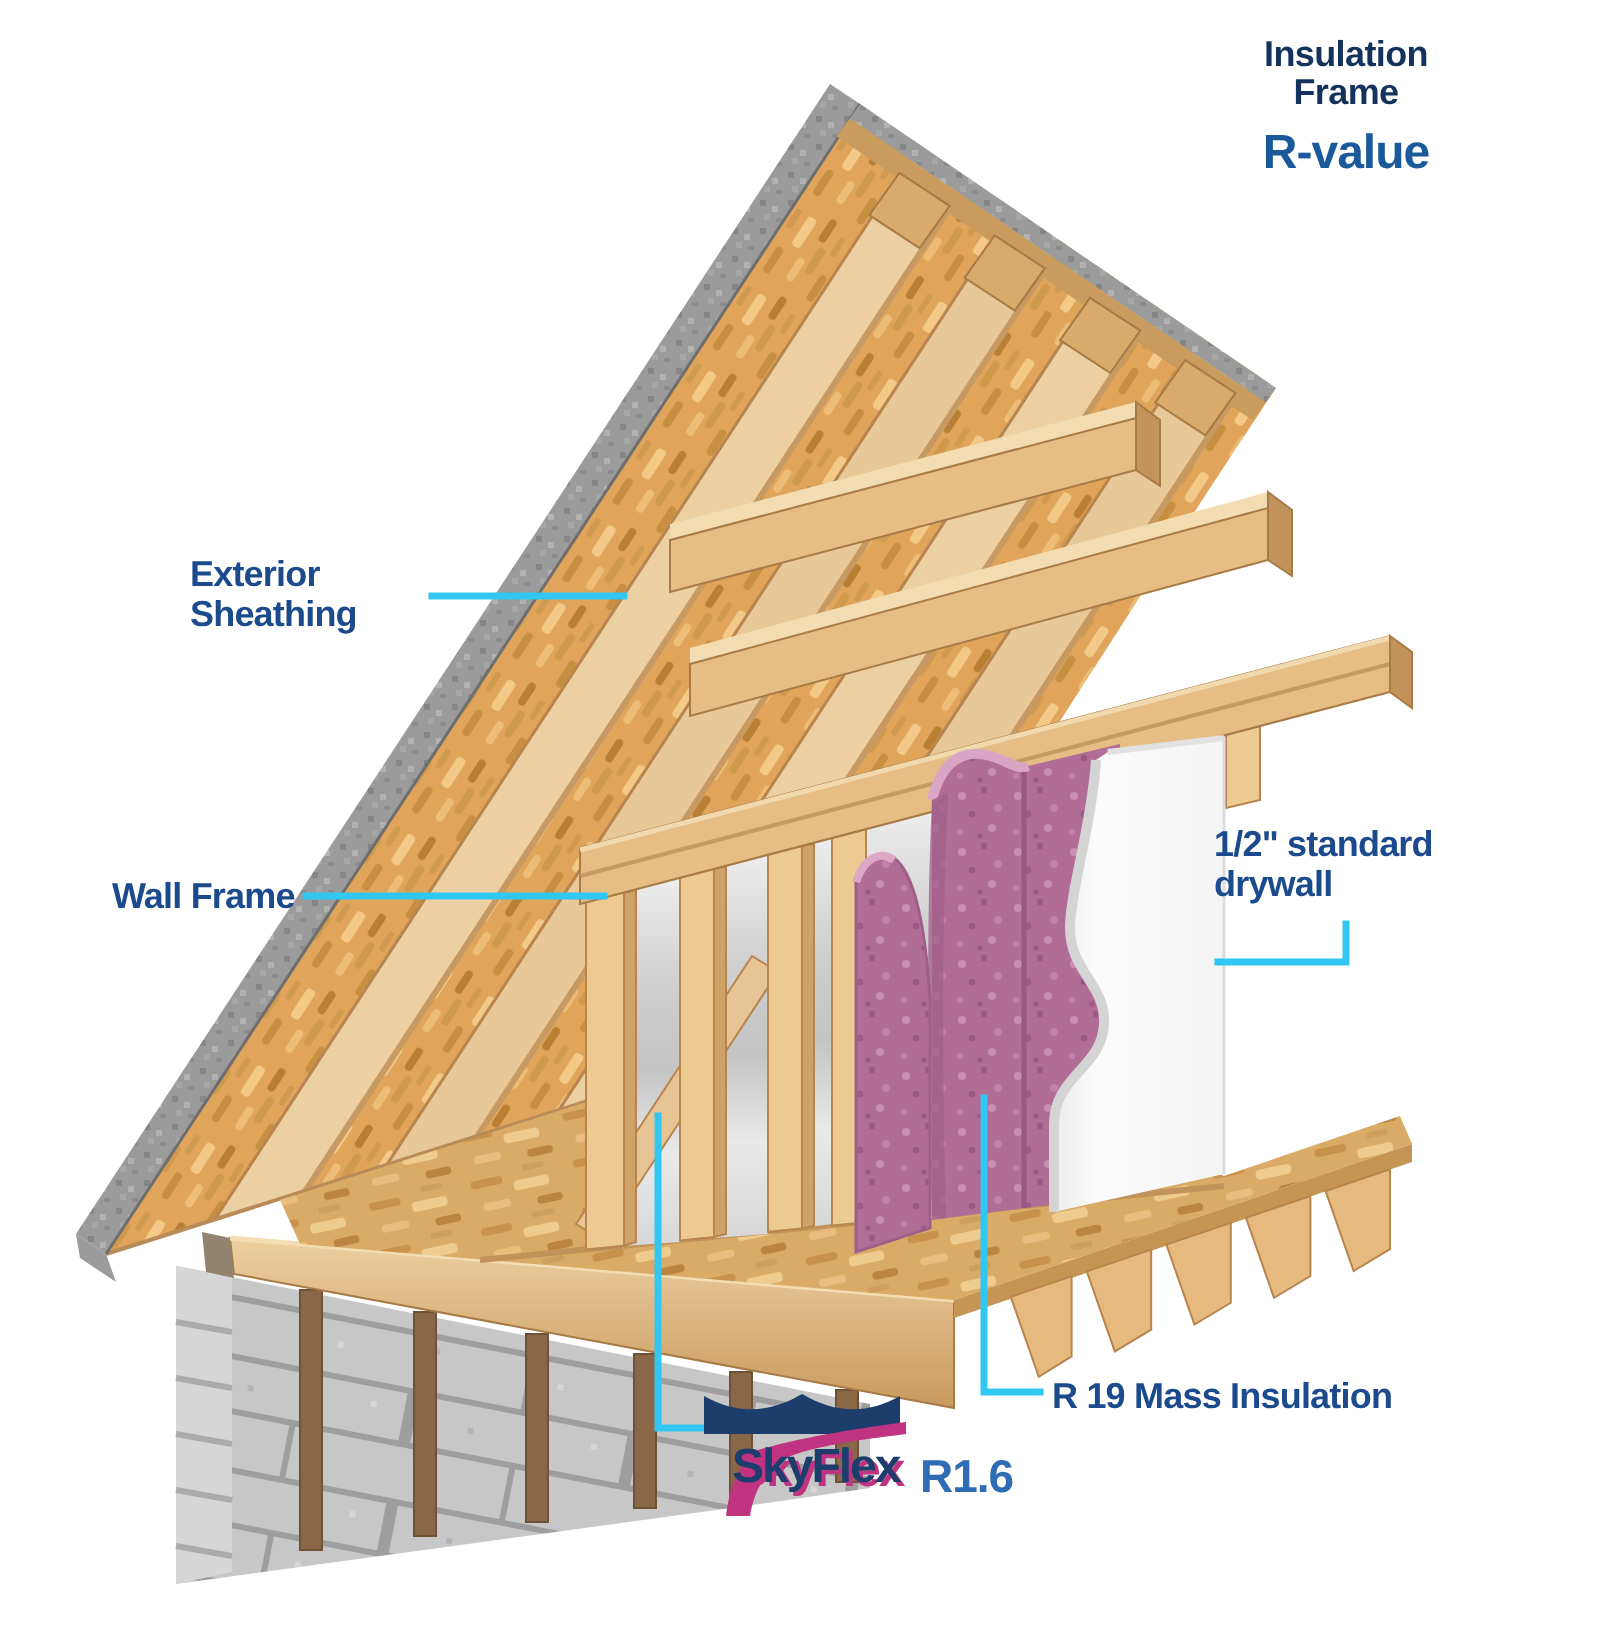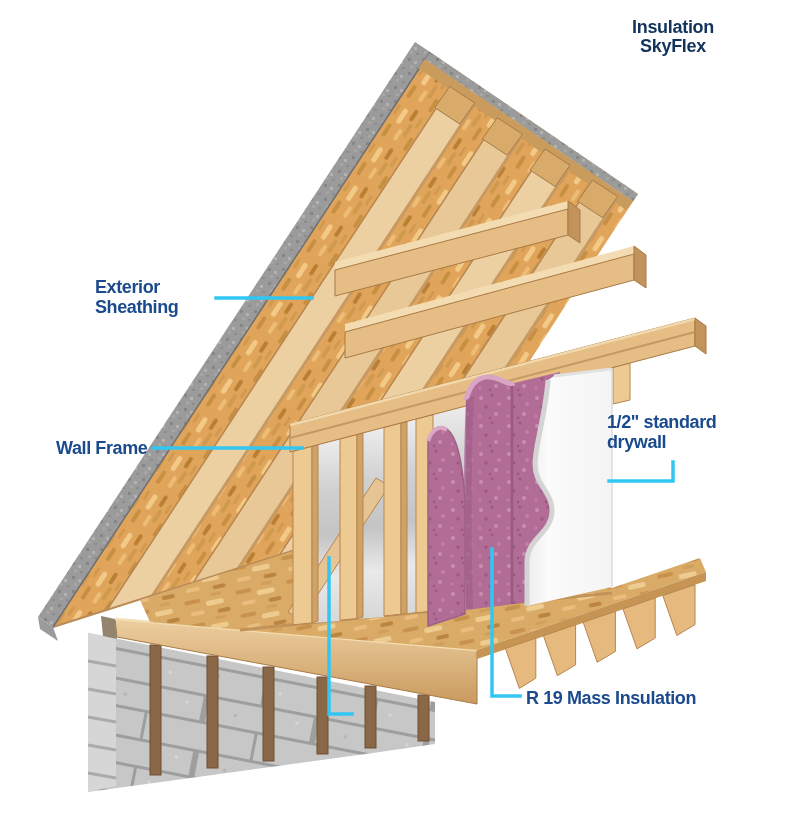--- a/index.html
+++ b/index.html
@@ -238,17 +238,26 @@
     </g>
   </svg>
 
   <div class="callout" style="left:95px; top:277px; width:130px;">Exterior Sheathing</div>
   <div class="callout" style="left:56px; top:438px; width:108px;">Wall Frame</div>
   <div class="callout" style="left:607px; top:412px; width:116px;">1/2" standard drywall</div>
   <div class="callout nowrap" style="left:526px; top:688px;">R 19 Mass Insulation</div>
 
   <div class="info-panel">
     <div class="info-title">Insulation</div>
-    <div class="info-title">SkyFlex</div>
+    <div class="info-title">Frame</div>
+    <div class="info-rvalue-label">R-value</div>
   </div>
 
+  <div class="logo-block">
+    <svg class="logo-mark" width="110" height="68" viewBox="0 0 110 68">
+      <path d="M2,4 C18,13 34,13 51,3 C68,13 84,13 100,4 L100,23 L2,23 Z" fill="#1d3e6d"></path>
+      <path d="M13,64 C15,49 19,38 29,31 C53,24 81,20 103,17 L103,23 C79,26 57,29 43,35 C33,41 27,51 25,64 Z" fill="#c03380"></path>
+    </svg>
+    <div class="logo-brand">SkyFlex</div>
+    <div class="logo-rating">R1.6</div>
+  </div>
 
 </div>
 
 </body></html>

